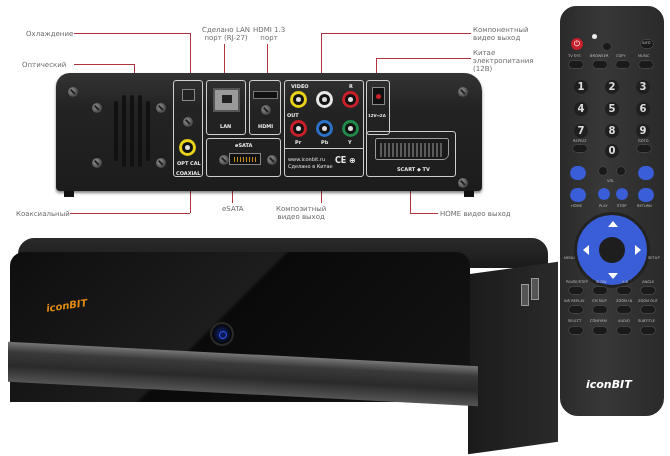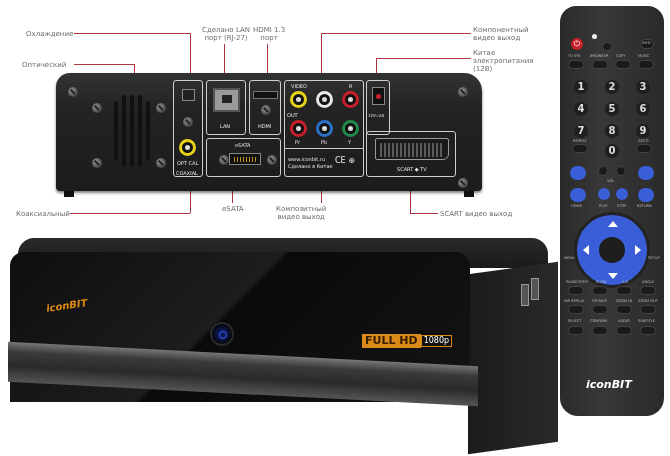--- a/index.html
+++ b/index.html
@@ -12,21 +12,21 @@
   
   .back { position: absolute; left: 56px; top: 73px; width: 426px; height: 118px;
     background: linear-gradient(#333 0%, #232323 30%, #1c1c1c 100%);
     border-radius: 14px 18px 4px 4px; box-shadow: 0 2px 3px rgba(0,0,0,0.5); }
   .back .foot { position: absolute; bottom: -6px; width: 10px; height: 6px; background: #111; }
   .screw { position: absolute; width: 10px; height: 10px; border-radius: 50%;
     background: radial-gradient(circle at 40% 40%, #999, #444 70%); }
   .screw::after { content: ""; position: absolute; left: 2px; top: 4px; width: 6px; height: 1.5px; background: #222; transform: rotate(45deg); }
   .vent { position: absolute; width: 4px; background: #111; border-radius: 2px; }
   .panelbox { position: absolute; border: 1px solid #cfcfcf; border-radius: 3px; }
-  .ptext { position: absolute; font-size: 5px; color: #e8e8e8; font-weight: normal; white-space: nowrap; }
+  .ptext { position: absolute; font-size: 5px; color: #e8e8e8; font-weight: bold; white-space: nowrap; }
   .rca { position: absolute; width: 17px; height: 17px; border-radius: 50%; border: 3px solid; background: #111; }
   .rca::after { content: ""; position: absolute; left: 3px; top: 3px; width: 5px; height: 5px; border-radius: 50%; background: #ddd; }
 
   
   .front { position: absolute; left: 8px; top: 238px; width: 548px; height: 214px; }
   .front-top { position: absolute; left: 10px; top: 0; width: 530px; height: 30px;
     background: linear-gradient(#2a2a2a, #1a1a1a); border-radius: 16px 16px 0 0; }
   .front-face { position: absolute; left: 2px; top: 14px; width: 460px; height: 150px;
     background: linear-gradient(135deg, #0e0e0e 0%, #1d1d1d 45%, #0a0a0a 46%, #141414 100%);
     border-radius: 14px 14px 0 0; }
@@ -77,21 +77,21 @@
   <div>Китае</div>
   <div>электропитания</div>
   <div>(12В)</div>
 </div>
 <div class="callout" style="left:16px;top:210px;">Коаксиальный</div>
 <div class="callout" style="left:222px;top:205px;">eSATA</div>
 <div class="callout" style="left:276px;top:205px;text-align:center;">
   <div>Композитный</div>
   <div>видео выход</div>
 </div>
-<div class="callout" style="left:440px;top:210px;">SCART видео выход</div>
+<div class="callout" style="left:440px;top:210px;">HOME видео выход</div>
 
 <div class="line" style="left:74px;top:33px;width:116px;height:1px;"></div>
 <div class="line" style="left:190px;top:33px;width:1px;height:66px;"></div>
 <div class="line" style="left:74px;top:64px;width:60px;height:1px;"></div>
 <div class="line" style="left:134px;top:64px;width:1px;height:70px;"></div>
 <div class="line" style="left:224px;top:44px;width:1px;height:56px;"></div>
 <div class="line" style="left:267px;top:44px;width:1px;height:50px;"></div>
 <div class="line" style="left:321px;top:33px;width:150px;height:1px;"></div>
 <div class="line" style="left:321px;top:33px;width:1px;height:62px;"></div>
 <div class="line" style="left:376px;top:58px;width:95px;height:1px;"></div>
@@ -184,24 +184,20 @@
   <div class="foot" style="left:408px;"></div>
 </div>
 
 <div class="front">
   <div class="front-top"></div>
   <div class="front-side"></div>
   <div class="front-face"></div>
   <div class="front-strip"></div>
   <div class="logo-front">iconBIT</div>
   <div class="power-btn"></div>
-  <div class="fullhd">
-    <span class="a">FULL HD</span>
-    <span class="b">1080p</span>
-  </div>
   <div style="position:absolute;left:513px;top:46px;width:8px;height:22px;background:#555;border:1px solid #999;"></div>
   <div style="position:absolute;left:523px;top:40px;width:8px;height:22px;background:#555;border:1px solid #999;"></div>
 </div>
 
 <div class="remote">
   <div style="position:absolute;left:11px;top:32px;width:12px;height:12px;border-radius:50%;background:#c8202a;color:#fff;font-size:8px;text-align:center;line-height:12px;">⏻</div>
   <div style="position:absolute;left:32px;top:28px;width:5px;height:5px;border-radius:50%;background:#eee;"></div>
   <div class="rbtn" style="left:42px;top:36px;width:10px;height:9px;"></div>
   <div class="rbtn" style="left:80px;top:33px;width:14px;height:10px;"></div>
   <div class="rlabel" style="left:82px;top:35px;">INFO</div>

